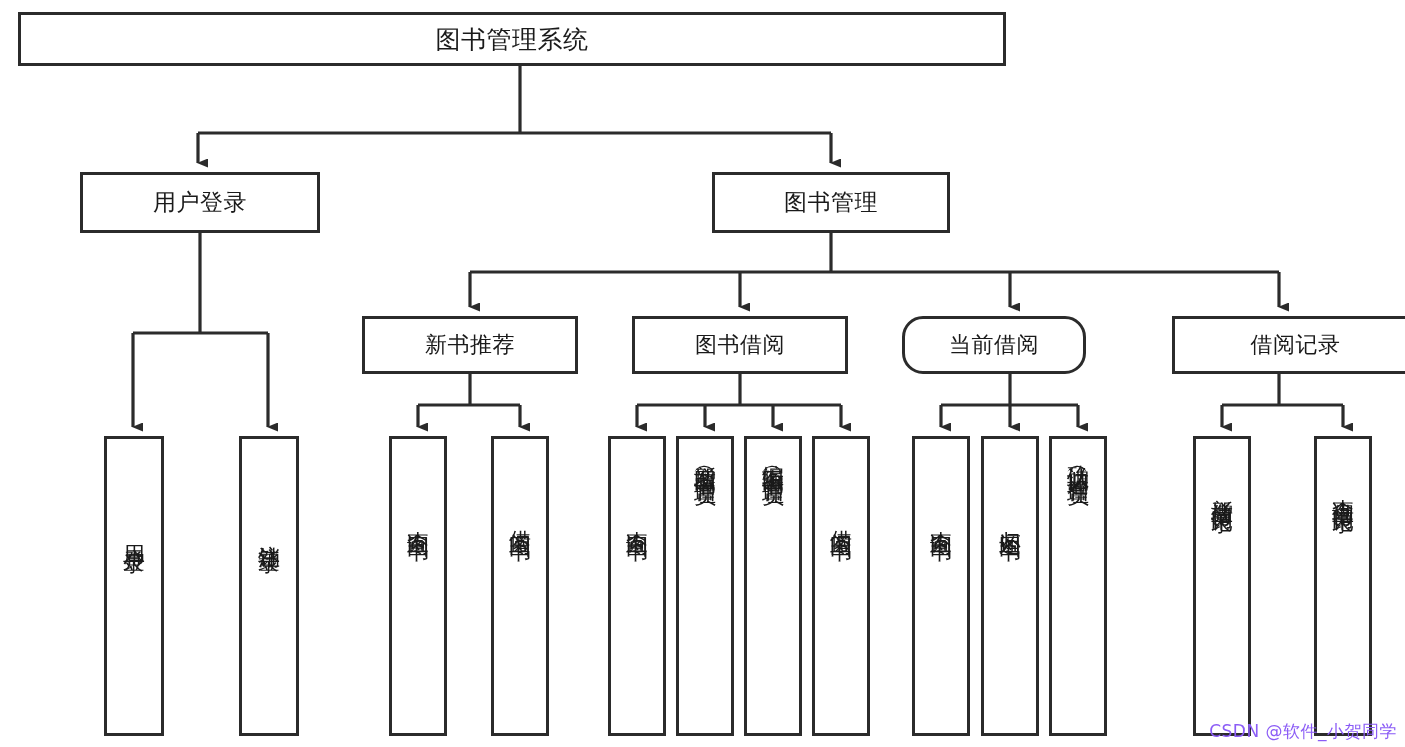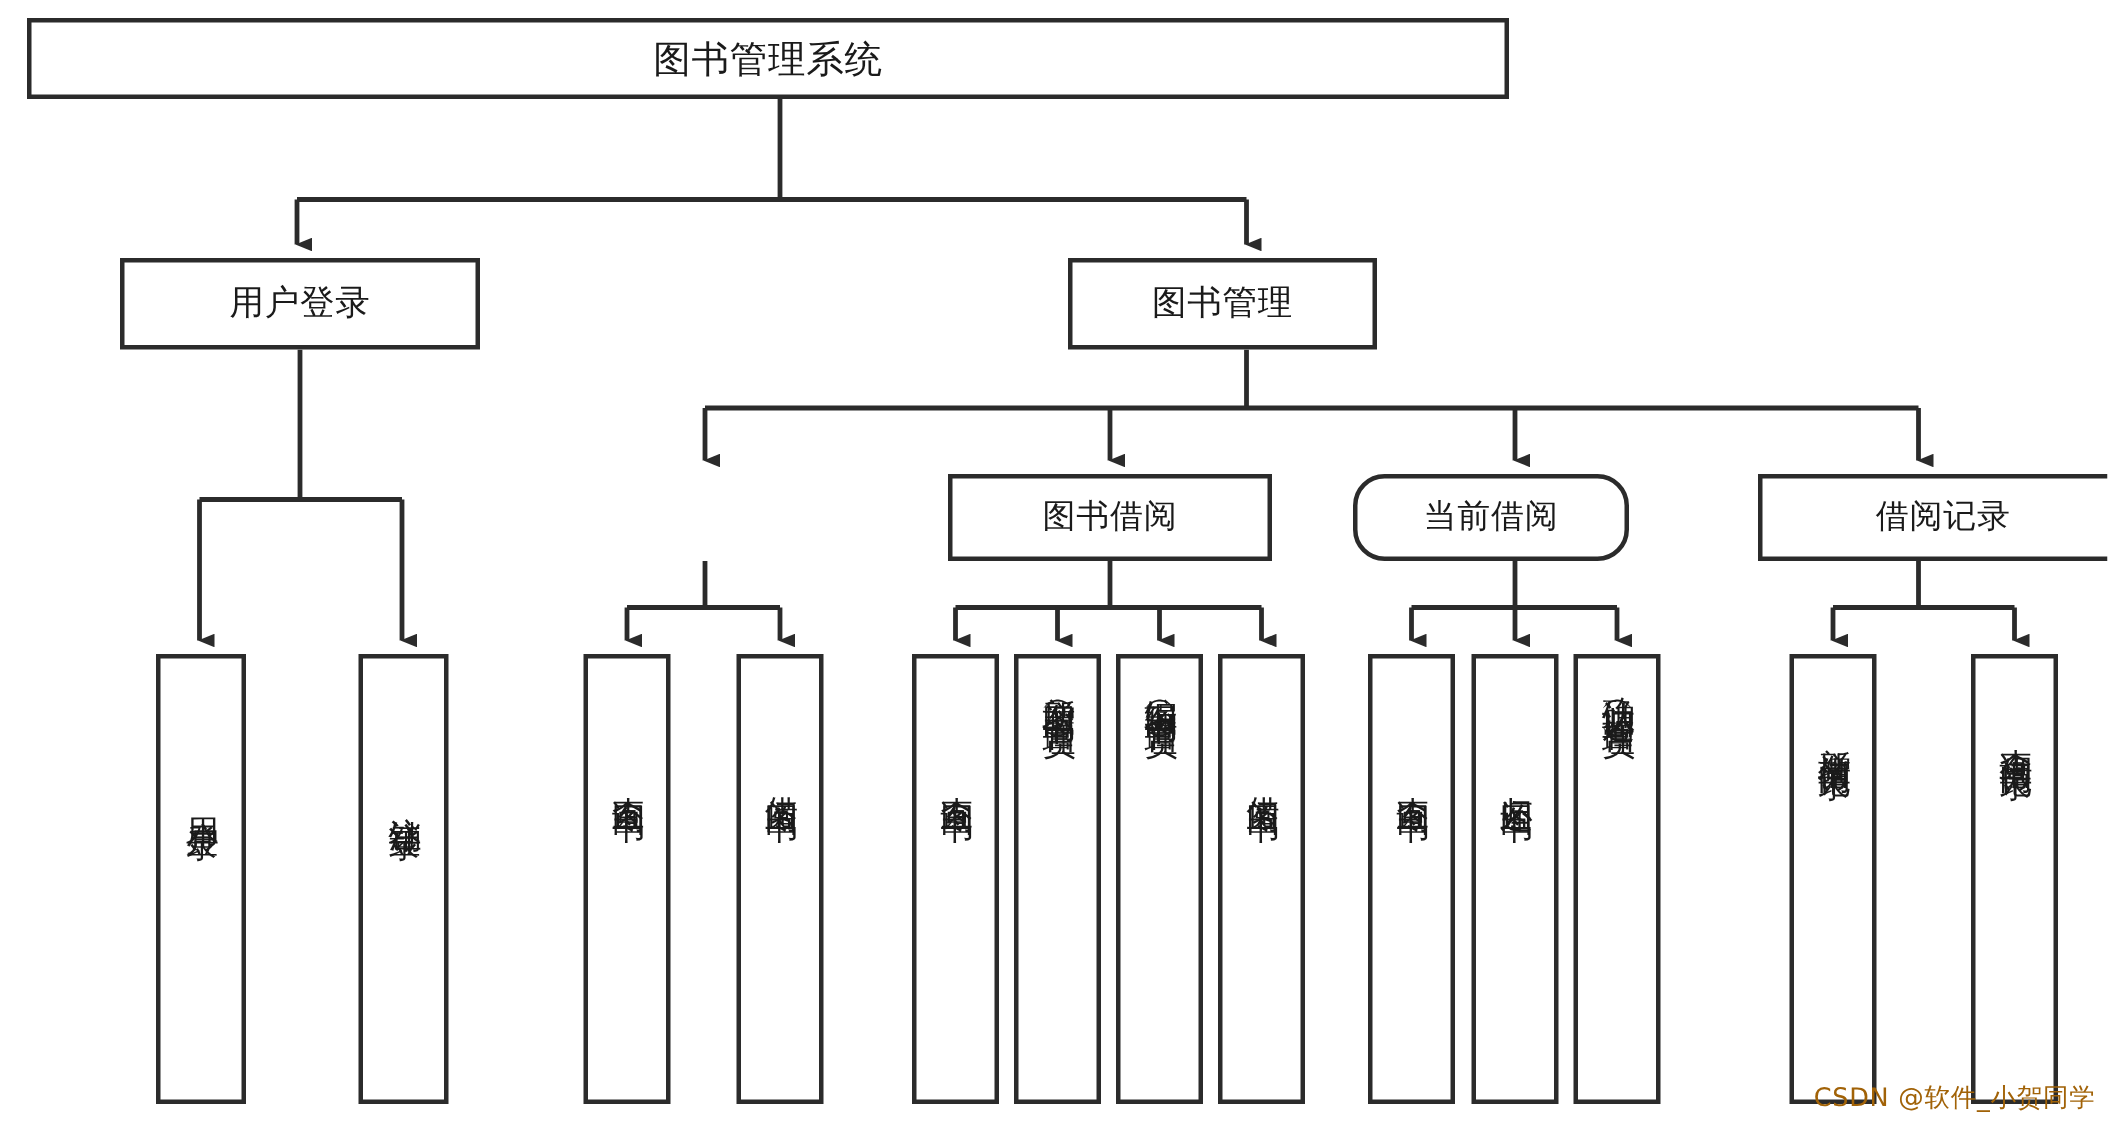--- a/index.html
+++ b/index.html
@@ -83,21 +83,21 @@
     white-space: nowrap;
     letter-spacing: 3px;
     line-height: 1;
     text-align: left;
   }
   .watermark {
     position: absolute;
     right: 8px;
     bottom: 4px;
     font-size: 17px;
-    color: #a16207;
+    color: #8b5cf6;
     letter-spacing: 0.5px;
     z-index: 5;
     white-space: nowrap;
     font-family: "DejaVu Sans", "Liberation Sans", sans-serif;
   }
 </style>
 </head>
 <body>
 
 <div id="diagram-root">
@@ -156,24 +156,27 @@
     </g>
   </svg>
 
   <div class="node-box node-root">
     <span class="node-label">图书管理系统</span>
   </div>
 
   <div class="node-box row1" style="left:80px; width:240px;">
     <span class="node-label">用户登录</span>
   </div>
-  <div class="node-box row1" style="left:712px; width:206px;">
+  <div class="node-box row1" style="left:712px; width:238px;">
     <span class="node-label">图书管理</span>
   </div>
 
+  <div class="node-box row2" style="left:362px; width:216px;">
+    <span class="node-label">新书推荐</span>
+  </div>
   <div class="node-box row2" style="left:632px; width:216px;">
     <span class="node-label">图书借阅</span>
   </div>
   <div class="node-box row2" style="left:902px; width:184px;border-radius:21px;">
     <span class="node-label">当前借阅</span>
   </div>
   <div class="node-box row2" style="left:1172px; width:247px;">
     <span class="node-label">借阅记录</span>
   </div>
 

